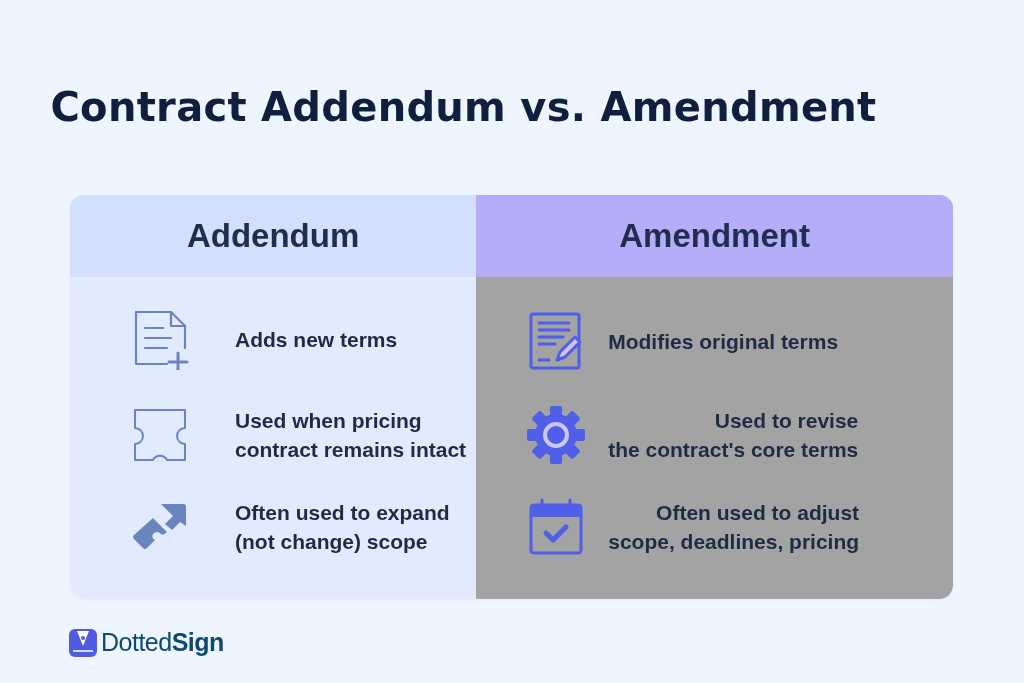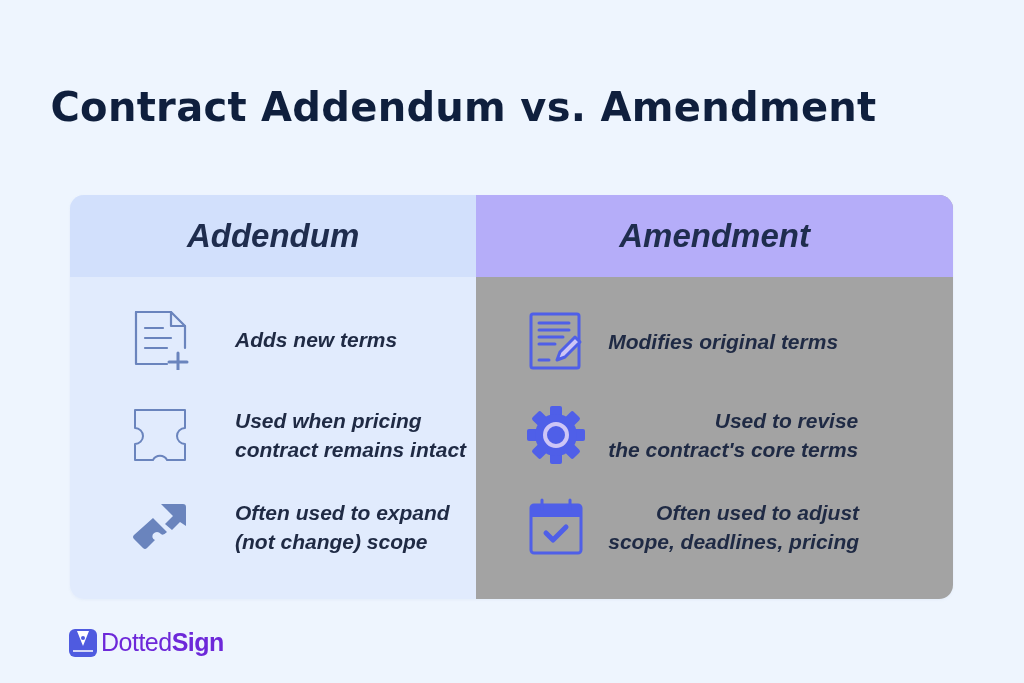--- a/index.html
+++ b/index.html
@@ -14,21 +14,21 @@
     text-align: center; font-size: 40px; font-weight: 700;
     color: #0f1f3d; letter-spacing: 0.3px;
     font-family: "DejaVu Sans", sans-serif;
   }
   .card {
     position: absolute; left: 70px; top: 195px; width: 883px; height: 404px;
     border-radius: 14px; overflow: hidden;
     display: flex;
     box-shadow: 0 1px 3px rgba(120,140,190,0.08);
   }
-  .col { position: relative; height: 100%; font-style: italic; }
+  .col { position: relative; height: 100%; }
   .col.left { width: 443px; background: #e1ebfd; }
   .col.right { width: 520px; background: #a3a3a3; text-align: right; }
   .col-header {
     height: 82px; display: flex; align-items: center; justify-content: center;
     font-size: 33px; font-weight: 700; color: #1f2d4e;
   }
   .left .col-header { background: #d2e0fc; }
   .right .col-header { background: #b5adf9; }
   .items { position: absolute; top: 82px; left: 0; right: 0; bottom: 0; }
   .item { position: absolute; display: flex; align-items: center; }
@@ -41,21 +41,21 @@
   .left .item .text { margin-left: 25px; }
   .right .item { left: 50px; }
   .right .item .text { margin-left: 22px; }
   .logo {
     position: absolute; left: 69px; top: 628px; display: flex; align-items: center;
   }
   .logo-badge {
     width: 28px; height: 28px; border-radius: 6px; background: #4f5be0;
     position: relative; overflow: hidden;
   }
-  .logo-text { margin-left: 4px; font-size: 25px; color: #6d28d9; letter-spacing: -0.5px; }
+  .logo-text { margin-left: 4px; font-size: 25px; color: #0c4a6e; letter-spacing: -0.5px; }
   .logo-text .light { font-weight: 400; }
   .logo-text .bold { font-weight: 700; }
 </style>
 </head>
 <body>
 
 <div class="title">Contract Addendum vs. Amendment</div>
 
 <div class="card">
 

